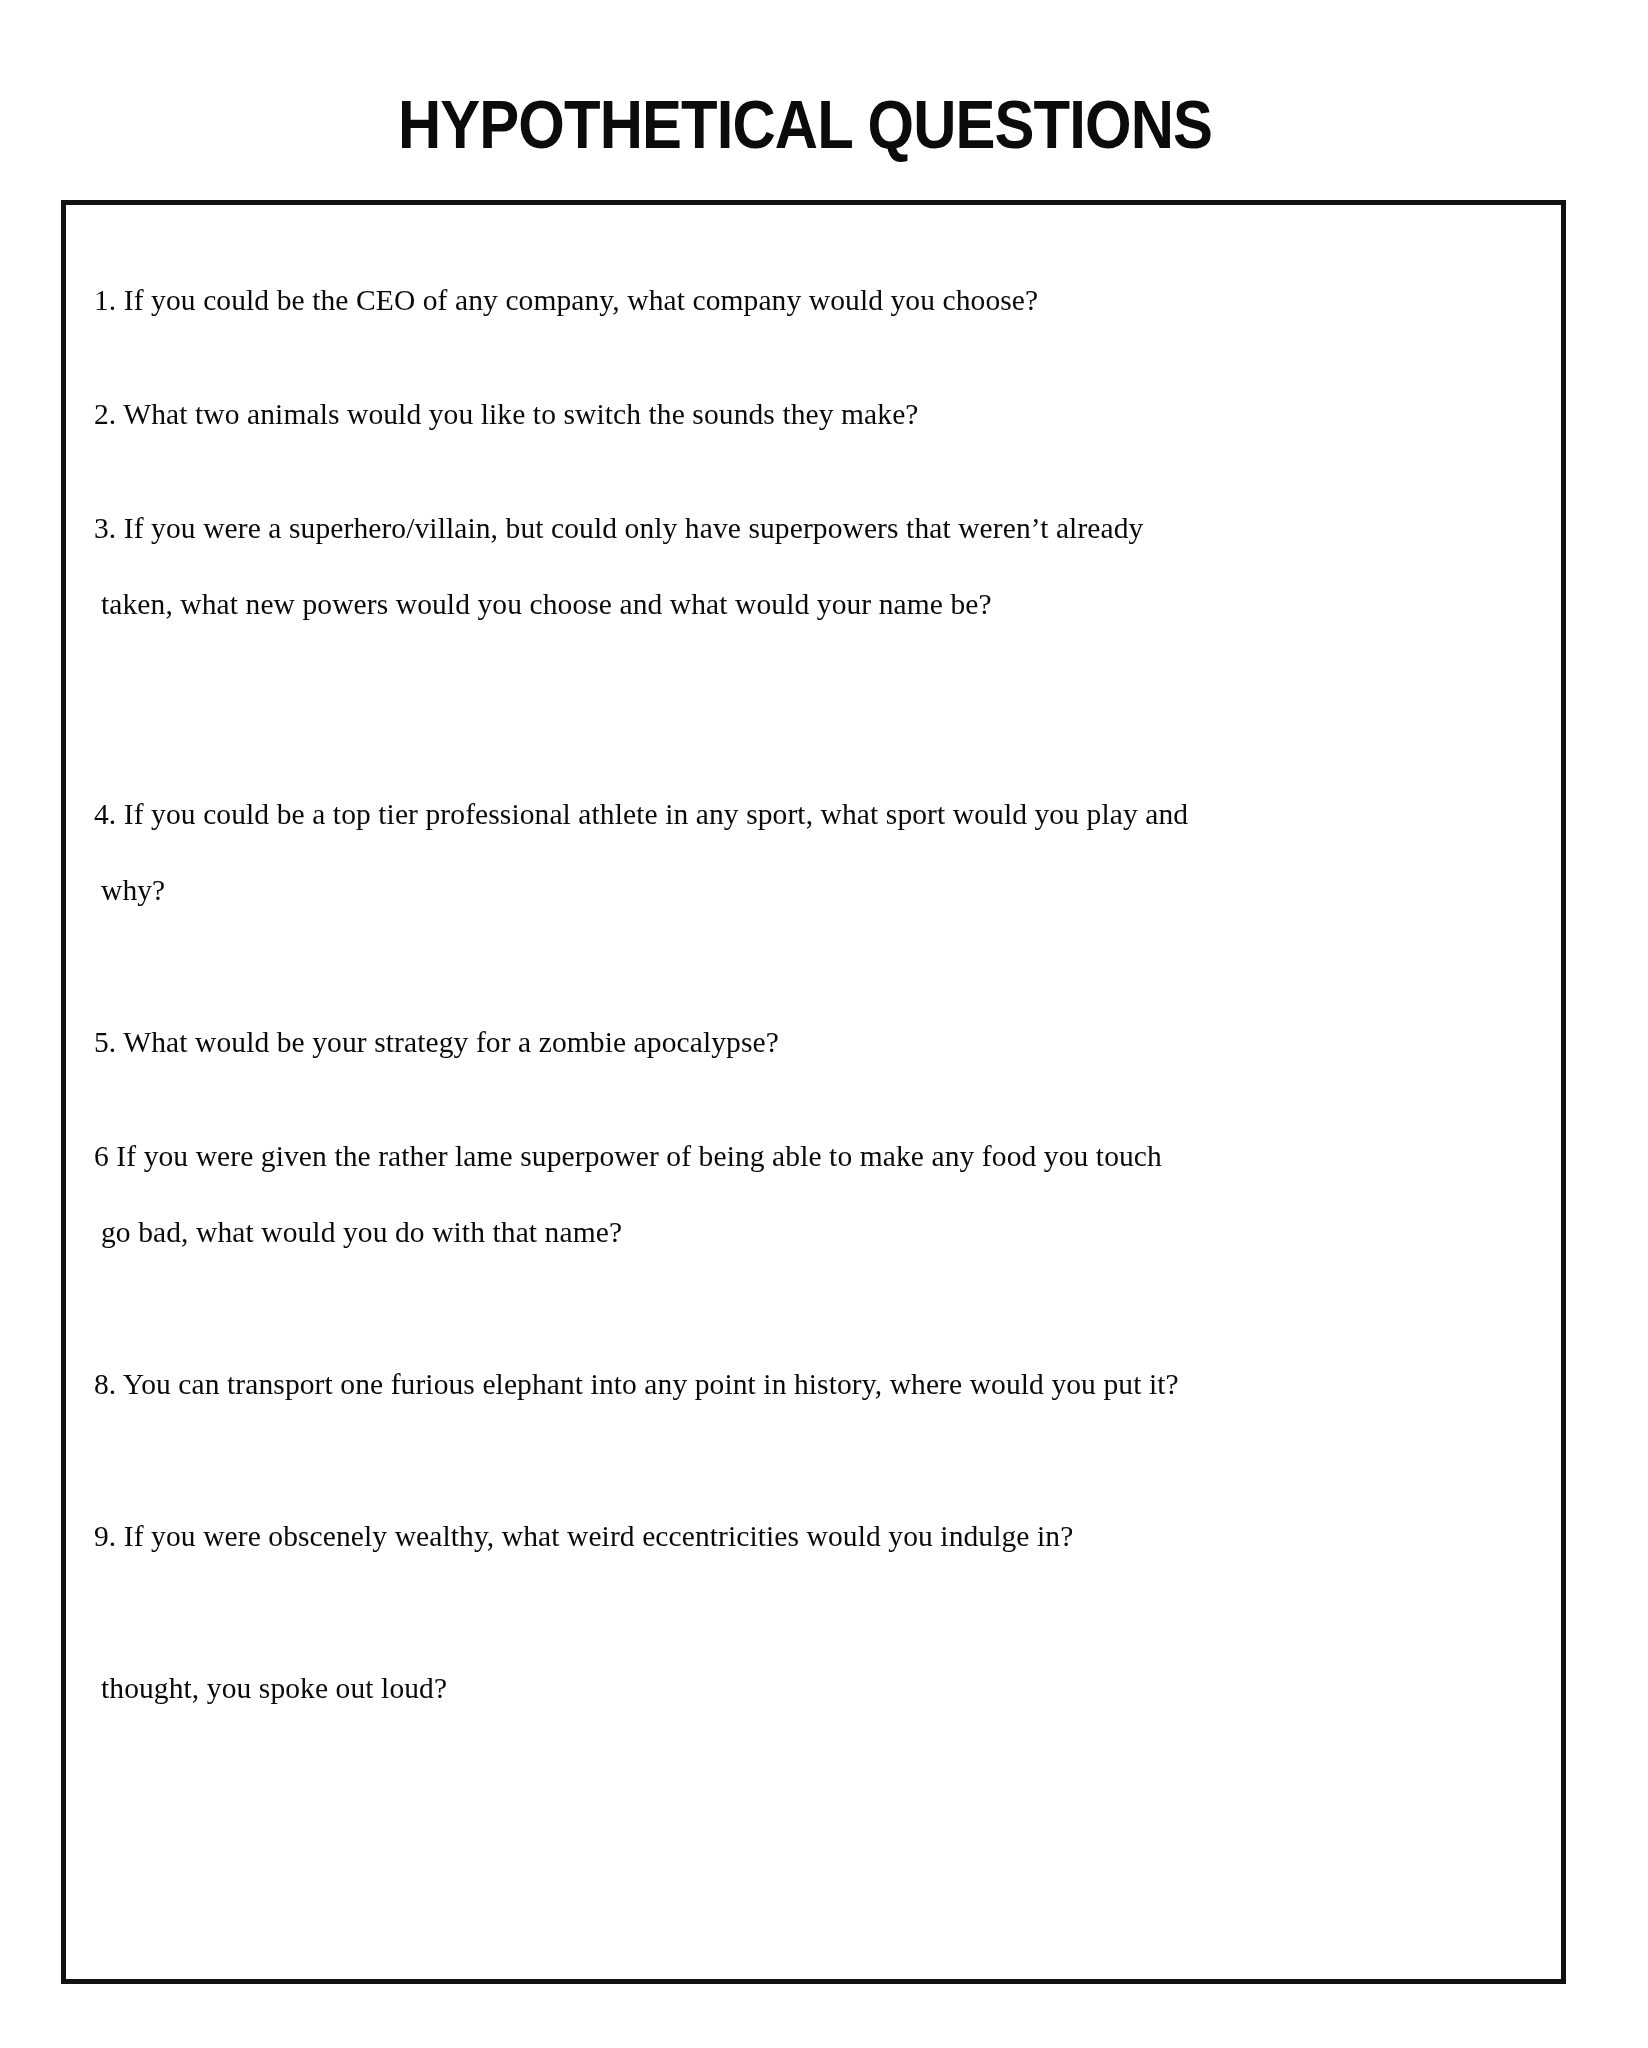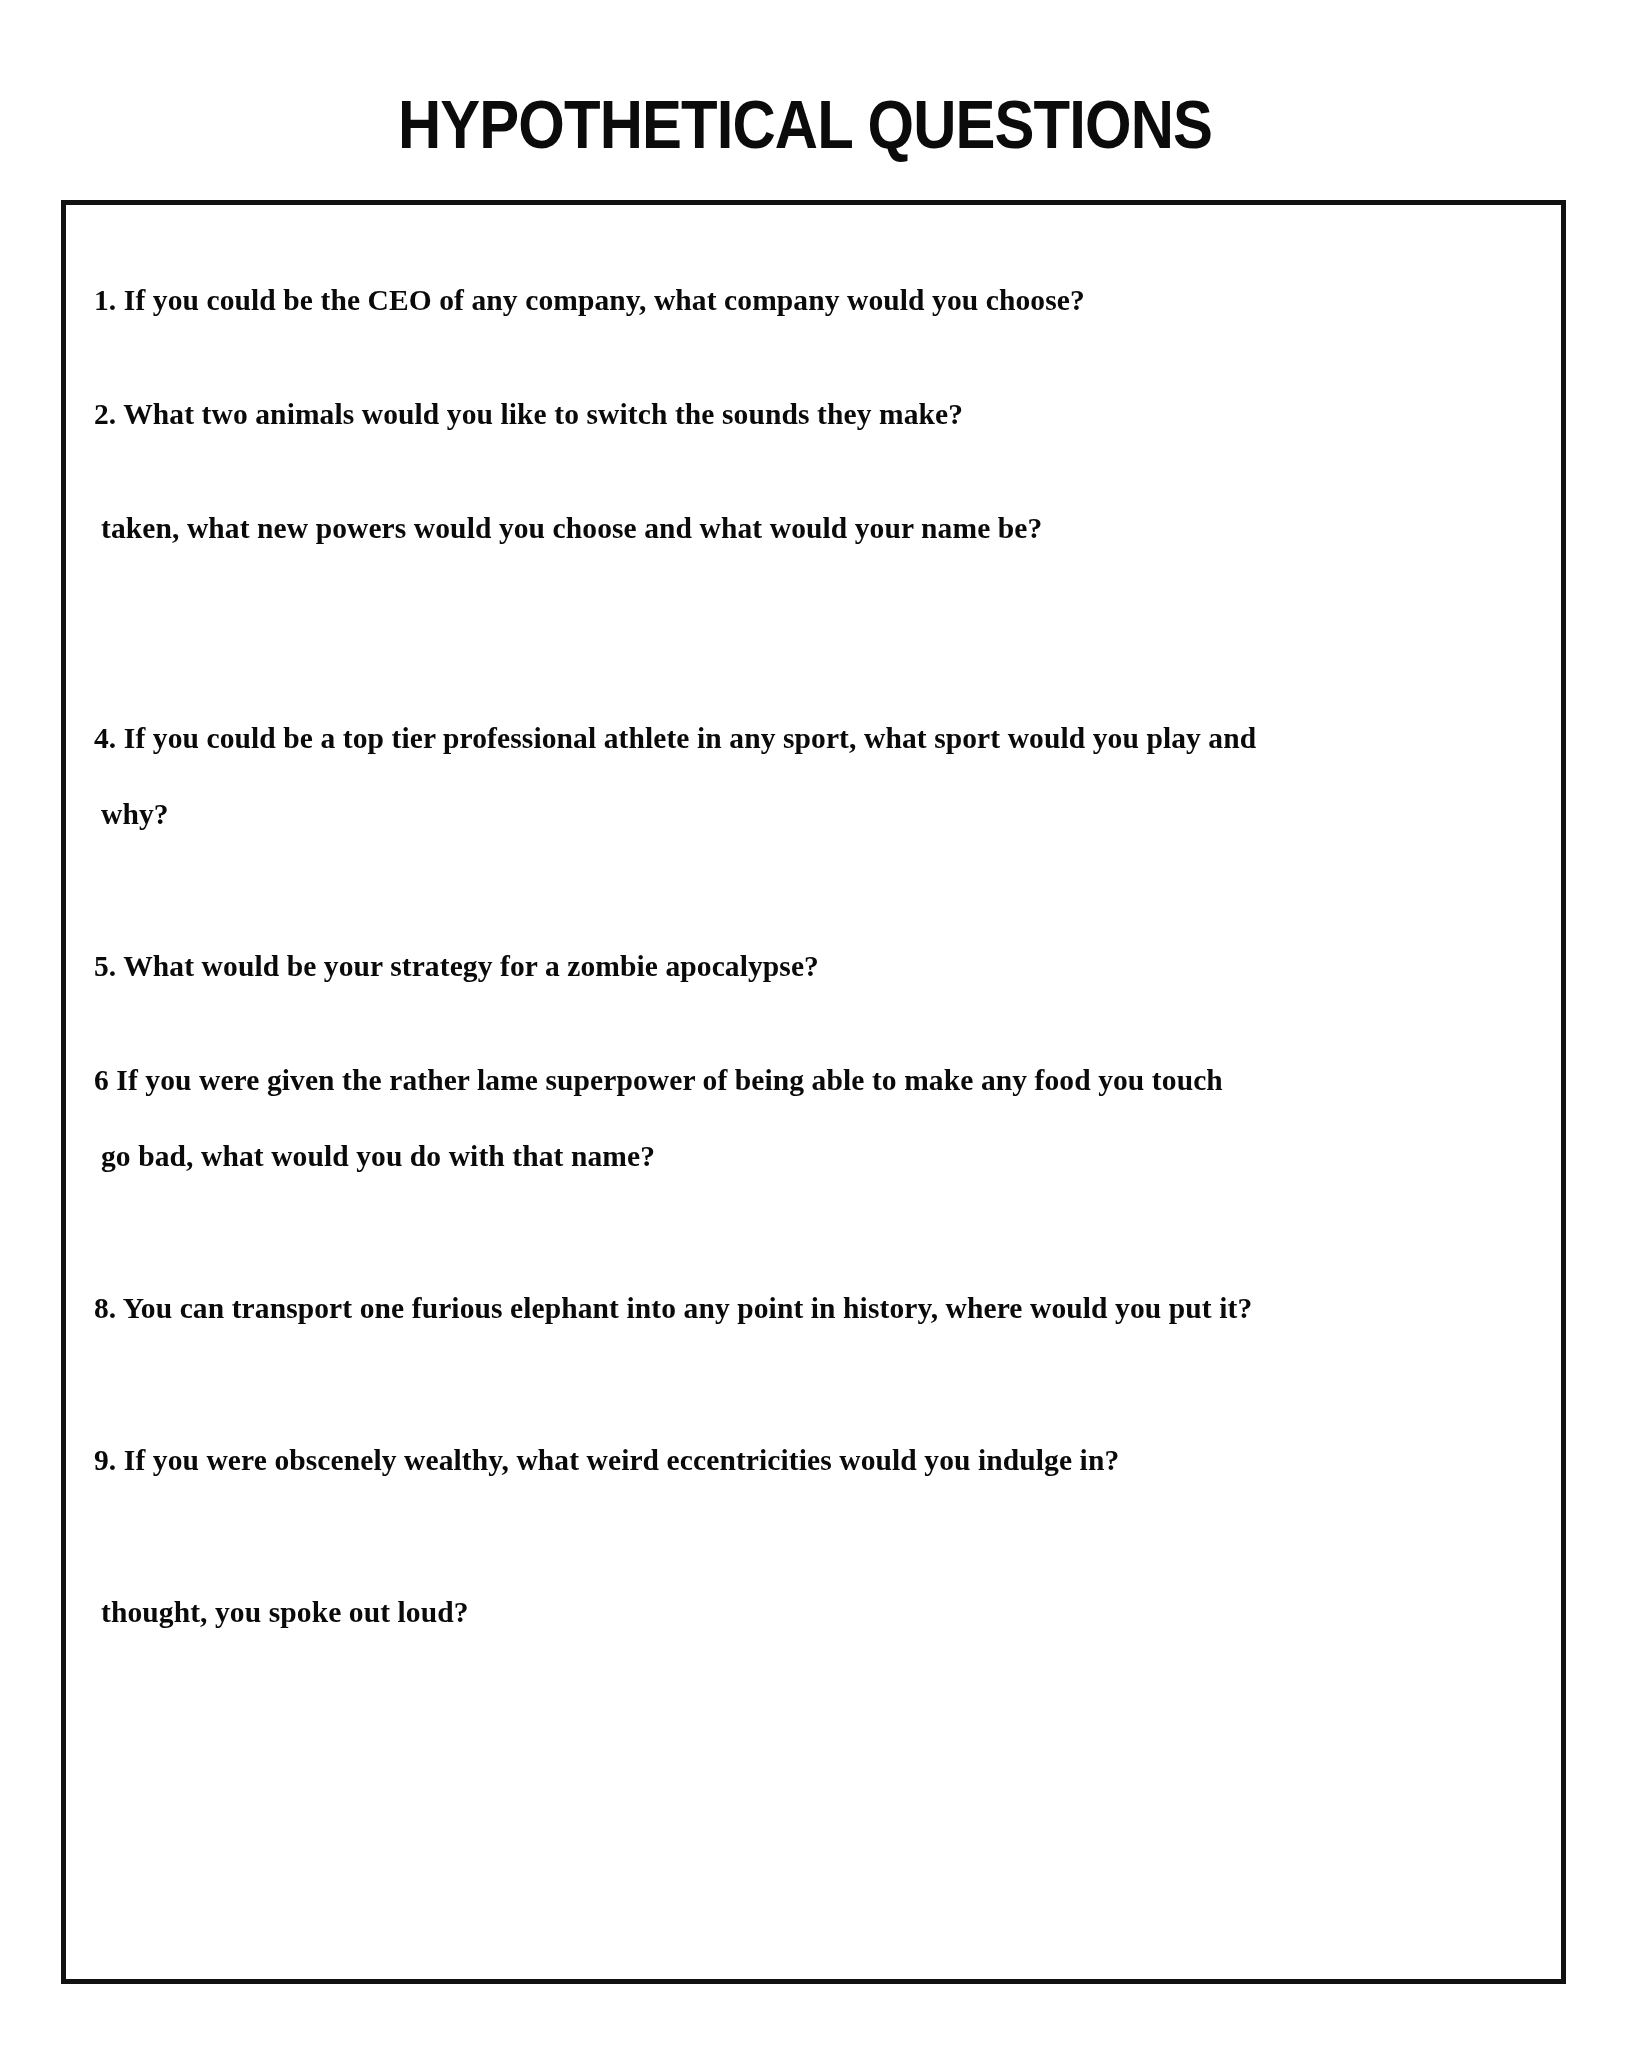--- a/index.html
+++ b/index.html
@@ -55,21 +55,21 @@
 
   .q-list {
     position: absolute;
     left: 28px;
     top: 38px;
     right: 18px;
   }
 
   .q-item {
     font-family: "Liberation Serif", serif;
-    font-weight: bold;
+    font-weight: normal;
     font-size: 29.5px;
     line-height: 38px;
     color: #0a0a0a;
     letter-spacing: 0.1px;
     margin-bottom: 0;
     white-space: pre-line;
   }
 
   
   .gap-normal { height: 38px; }
@@ -91,20 +91,21 @@
         <span>1. If you could be the CEO of any company, what company would you choose?</span>
       </div>
       <div class="gap-normal"></div>
 
       <div class="q-item">
         <span>2. What two animals would you like to switch the sounds they make?</span>
       </div>
       <div class="gap-normal"></div>
 
       <div class="q-item">
+        <div>3. If you were a superhero/villain, but could only have superpowers that weren’t already</div>
         <div class="q-wrap-indent">taken, what new powers would you choose and what would your name be?</div>
       </div>
       <div class="gap-large"></div>
 
       <div class="q-item">
         <div>4. If you could be a top tier professional athlete in any sport, what sport would you play and</div>
         <div class="q-wrap-indent">why?</div>
       </div>
       <div class="gap-normal"></div>
 

